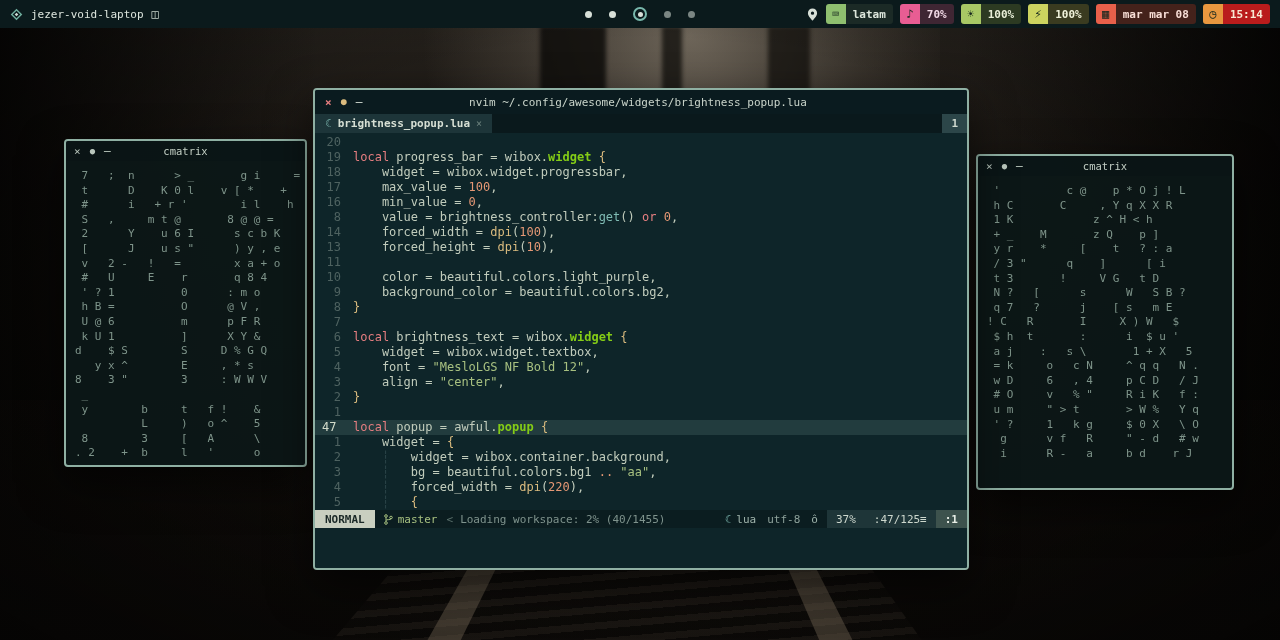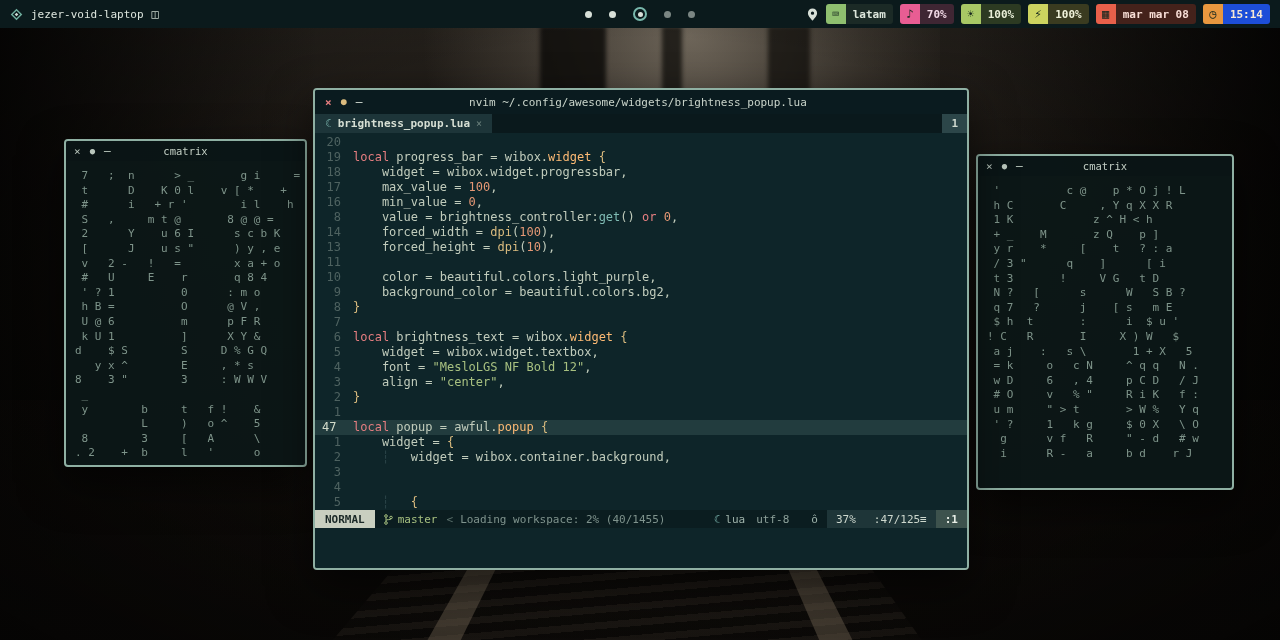--- a/index.html
+++ b/index.html
@@ -55,36 +55,36 @@
   .tab .tclose{color:#6d837e;font-weight:normal;font-size:10px}
   .tab-badge{margin-left:auto;background:#2c4649;color:#cfd9cf;font-size:11px;display:flex;align-items:center;padding:0 9px;font-weight:bold}
   .code{flex:none;padding-top:2px;font-size:12px;line-height:15px}
   .cline{display:flex;white-space:pre;height:15px}
   .lnum{width:38px;text-align:right;padding-right:12px;color:#4e6260;flex:none}
   .cline.current{background:#223c3e}
   .cline.current .lnum{color:#d3dccb;text-align:left;padding-left:7px}
   .ltext{white-space:pre}
   .tk-kw{color:#e67e80}
   .tk-fg{color:#c1ccbc}
-  .tk-fn{color:#fdba74;font-weight:normal}
+  .tk-fn{color:#84cc16;font-weight:bold}
   .tk-num{color:#e69875}
   .tk-str{color:#a7c080}
   .tk-yel{color:#dbbc7f}
   .tk-blu{color:#7fbbb3}
   .tk-op{color:#e69875}
   .tk-guide{color:#2e464a}
   .statusline{height:18px;flex:none;background:#0b1d20;display:flex;align-items:center;font-size:11px;color:#8da19a;overflow:hidden}
   .sl-mode{background:#c9cfc0;color:#1c2a28;font-weight:bold;padding:0 10px;height:100%;display:flex;align-items:center}
   .sl-branch{color:#a7c080;padding:0 9px;display:flex;gap:5px;align-items:center}
   .sl-lt{color:#5d736e;margin-right:7px}
   .sl-msg{color:#7f938d;white-space:nowrap}
   .sl-right{margin-left:auto;display:flex;align-items:center;height:100%}
   .sl-ft{display:flex;gap:5px;margin-right:11px;color:#9fb3ab}
   .sl-ft .moon{color:#7fbbb3}
-  .sl-enc{margin-right:22px}
+  .sl-enc{margin-right:11px}
   .sl-ff{margin-right:9px;color:#9fb3ab}
   .sl-seg{background:#1e3538;height:100%;display:flex;align-items:center;padding:0 9px;color:#cdd7cd}
   .sl-col{background:#3d524d;color:#e8eee6;font-weight:bold}
   .cmdline{flex:1;background:#0e2529}
 
   
   .cmatrix{background:rgba(12,24,24,.93);z-index:10}
   #cm-left{left:64px;top:139px;width:243px;height:328px}
   #cm-right{left:976px;top:154px;width:258px;height:336px}
   .cm-titlebar{height:20px;display:flex;align-items:center;position:relative;padding:0 8px;background:rgba(10,20,21,.6)}
@@ -152,21 +152,21 @@
         <div class="badge">
           <span class="bicon" style="background: rgb(204, 211, 95);">⚡</span>
           <span class="blabel" style="background: rgb(58, 59, 32); color: rgb(240, 242, 218);">100%</span>
         </div>
         <div class="badge">
           <span class="bicon" style="background: rgb(232, 96, 74);">▦</span>
           <span class="blabel" style="background: rgb(68, 34, 27); color: rgb(248, 222, 214);">mar mar 08</span>
         </div>
         <div class="badge">
           <span class="bicon" style="background: rgb(232, 151, 63);">◷</span>
-          <span class="blabel" style="background: #1d4ed8; color: rgb(248, 233, 212);">15:14</span>
+          <span class="blabel" style="background: #b91c1c; color: rgb(248, 233, 212);">15:14</span>
         </div>
       </div>
   </div>
 </div>
 
 <div class="win cmatrix" id="cm-left">
   <div class="cm-titlebar">
     <span class="wbtns">
       <span class="wbtn cm-btn">×</span>
       <span class="wbtn cm-btn" style="font-size:9px">●</span>
@@ -210,22 +210,22 @@
   <div class="cm-body" id="cm-right-body">
       <div> '          c @    p * O j ! L</div>
       <div> h C       C     , Y q X X R</div>
       <div> 1 K            z ^ H &lt; h</div>
       <div> + _    M       z Q    p ]</div>
       <div> y r    *     [    t   ? : a</div>
       <div> / 3 "      q    ]      [ i</div>
       <div> t 3       !     V G   t D</div>
       <div> N ?   [      s      W   S B ?</div>
       <div> q 7   ?      j    [ s   m E</div>
+      <div>! C   R       I     X ) W   $</div>
       <div> $ h  t       :      i  $ u '</div>
-      <div>! C   R       I     X ) W   $</div>
       <div> a j    :   s \       1 + X   5</div>
       <div> = k     o   c N     ^ q q   N .</div>
       <div> w D     6   , 4     p C D   / J</div>
       <div> # O     v   % "     R i K   f :</div>
       <div> u m     " &gt; t       &gt; W %   Y q</div>
       <div> ' ?     1   k g     $ 0 X   \ O</div>
       <div>  g      v f   R     " - d   # w</div>
       <div>  i      R -   a     b d    r J</div>
     </div>
 </div>
@@ -263,22 +263,22 @@
       <div class="cline"><span class="lnum">7</span><span class="ltext"></span></div>
       <div class="cline"><span class="lnum">6</span><span class="ltext"><span class="tk-kw">local </span><span class="tk-fg">brightness_text = wibox.</span><span class="tk-fn">widget</span><span class="tk-fg"> </span><span class="tk-yel">{</span></span></div>
       <div class="cline"><span class="lnum">5</span><span class="ltext"><span class="tk-fg">    widget = wibox.widget.textbox,</span></span></div>
       <div class="cline"><span class="lnum">4</span><span class="ltext"><span class="tk-fg">    font = </span><span class="tk-str">"MesloLGS NF Bold 12"</span><span class="tk-fg">,</span></span></div>
       <div class="cline"><span class="lnum">3</span><span class="ltext"><span class="tk-fg">    align = </span><span class="tk-str">"center"</span><span class="tk-fg">,</span></span></div>
       <div class="cline"><span class="lnum">2</span><span class="ltext"><span class="tk-yel">}</span></span></div>
       <div class="cline"><span class="lnum">1</span><span class="ltext"></span></div>
       <div class="cline current"><span class="lnum">47</span><span class="ltext"><span class="tk-kw">local </span><span class="tk-fg">popup = awful.</span><span class="tk-fn">popup</span><span class="tk-fg"> </span><span class="tk-yel">{</span></span></div>
       <div class="cline"><span class="lnum">1</span><span class="ltext"><span class="tk-fg">    widget = </span><span class="tk-yel">{</span></span></div>
       <div class="cline"><span class="lnum">2</span><span class="ltext"><span class="tk-fg">    </span><span class="tk-guide">┆</span><span class="tk-fg">   widget = wibox.container.background,</span></span></div>
-      <div class="cline"><span class="lnum">3</span></div>
-      <div class="cline"><span class="lnum">4</span></div>
+      <div class="cline"><span class="lnum">3</span><span class="ltext"><span class="tk-fg">    </span><span class="tk-guide">┆</span><span class="tk-fg">   bg = beautiful.colors.bg1 </span><span class="tk-op">..</span><span class="tk-fg"> </span><span class="tk-str">"aa"</span><span class="tk-fg">,</span></span></div>
+      <div class="cline"><span class="lnum">4</span><span class="ltext"><span class="tk-fg">    </span><span class="tk-guide">┆</span><span class="tk-fg">   forced_width = </span><span class="tk-yel">dpi</span><span class="tk-fg">(</span><span class="tk-num">220</span><span class="tk-fg">),</span></span></div>
       <div class="cline"><span class="lnum">5</span><span class="ltext"><span class="tk-fg">    </span><span class="tk-guide">┆</span><span class="tk-fg">   </span><span class="tk-yel">{</span></span></div>
     </div>
   <div class="statusline">
     <span class="sl-mode">NORMAL</span>
     <span class="sl-branch">
       <svg width="9" height="11" viewBox="0 0 9 11">
           <circle cx="2" cy="2" r="1.3" fill="none" stroke="#a7c080"></circle>
           <circle cx="2" cy="9" r="1.3" fill="none" stroke="#a7c080"></circle>
           <circle cx="7" cy="3.5" r="1.3" fill="none" stroke="#a7c080"></circle>
           <path d="M2 3.3V7.7M2 6.5C2 5 7 6.3 7 4.8" fill="none" stroke="#a7c080"></path>

